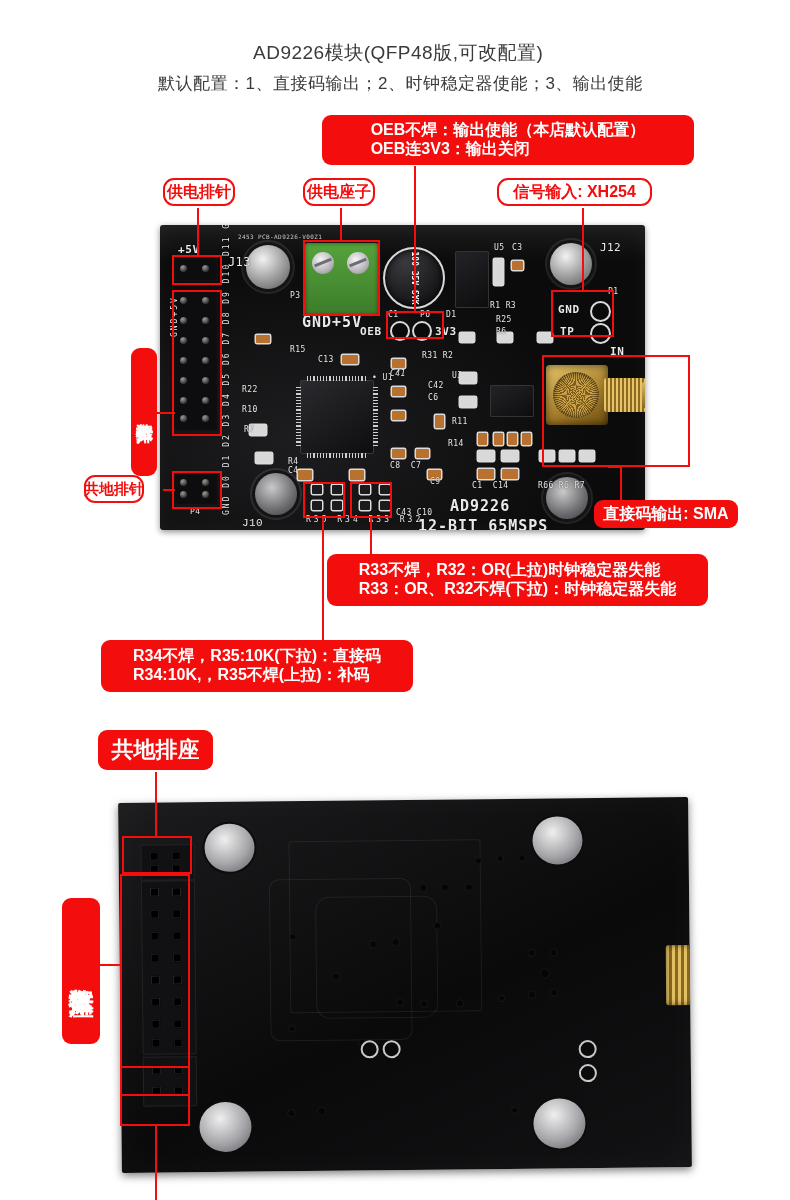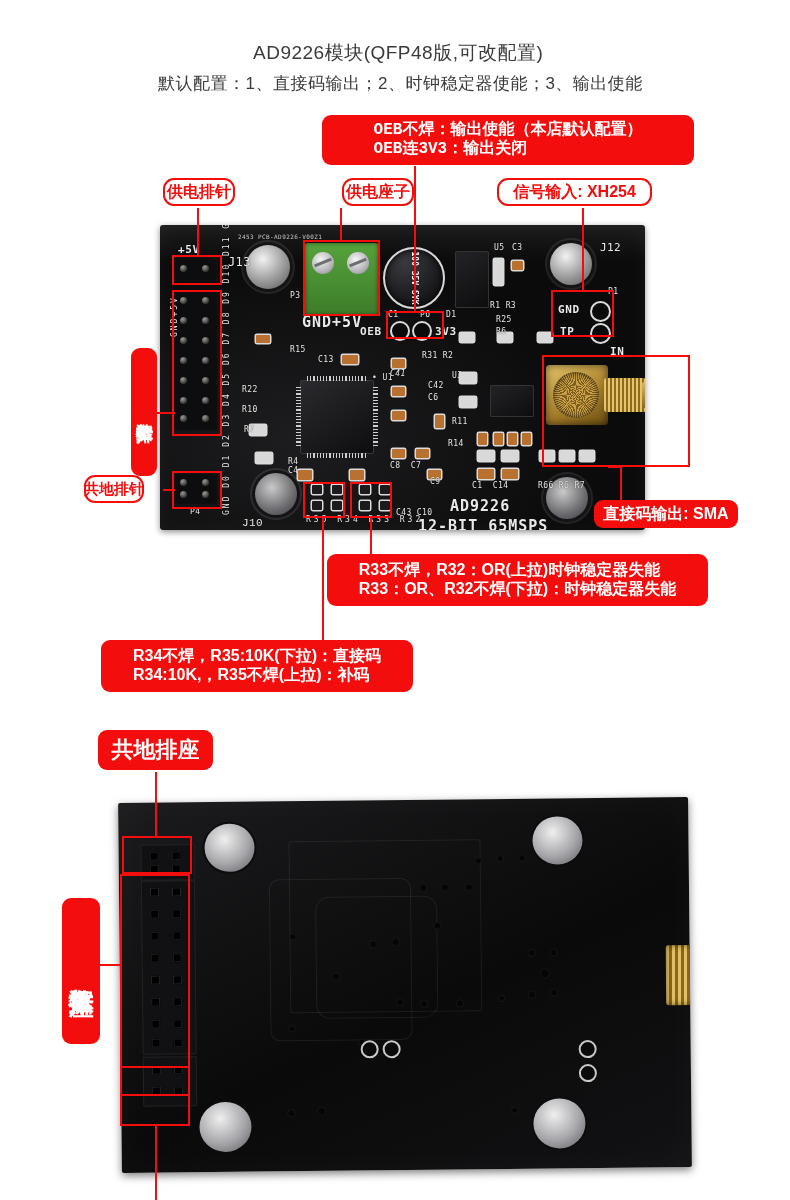--- a/index.html
+++ b/index.html
@@ -308,32 +308,32 @@
 
 <div class="lineH" style="left:163px;top:489px;width:12px;"></div>
 
 <div class="lineH" style="left:608px;top:466px;width:14px;"></div>
 <div class="lineV" style="left:620px;top:466px;height:34px;"></div>
 
 <div class="lineV" style="left:370px;top:518px;height:36px;"></div>
 
 <div class="lineV" style="left:322px;top:518px;height:122px;"></div>
 
-<div class="badge solid" style="left:322px;top:115px;width:372px;height:50px;font-size:16px;padding:0 6px;font-family:Liberation Mono, monospace;">
+<div class="badge solid" style="left:322px;top:115px;width:372px;height:50px;font-size:16px;padding:0 6px;">
   <span class="lines">
     <span>OEB不焊：输出使能（本店默认配置）</span>
     <span>OEB连3V3：输出关闭</span>
   </span>
 </div>
 
 <div class="badge outline" style="left:163px;top:178px;width:72px;height:28px;font-size:16px;">
   <span>供电排针</span>
 </div>
 
-<div class="badge outline" style="left:303px;top:178px;width:72px;height:28px;font-size:16px;margin-left:39px;">
+<div class="badge outline" style="left:303px;top:178px;width:72px;height:28px;font-size:16px;">
   <span>供电座子</span>
 </div>
 
 <div class="badge outline" style="left:497px;top:178px;width:155px;height:28px;font-size:16px;">
   <span>信号输入: XH254</span>
 </div>
 
 <div class="badge solid vert" style="left:131px;top:348px;width:26px;height:128px;font-size:17px;">
   <span>数据排针</span>
 </div>

